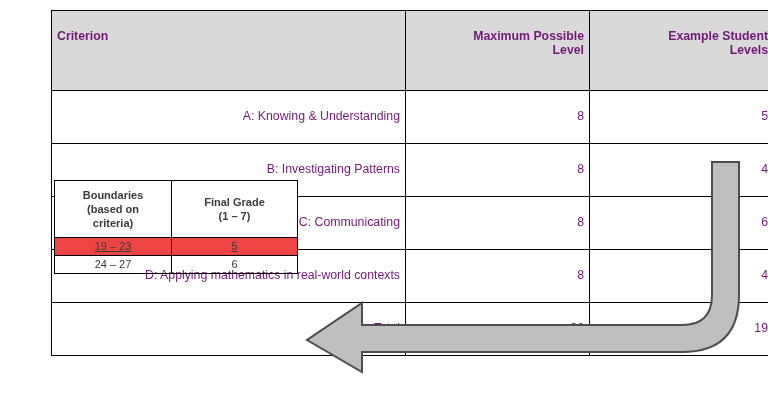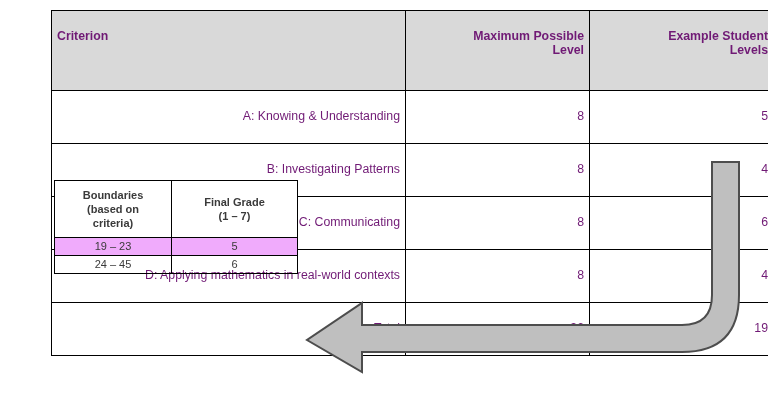--- a/index.html
+++ b/index.html
@@ -74,21 +74,21 @@
   }
   #boundaries-table thead th {
     font-weight: bold;
     height: 54px;
     vertical-align: middle;
     background: #ffffff;
   }
   #boundaries-table .col-bounds { width: 110px; }
   #boundaries-table .col-grade  { width: 119px; }
   #boundaries-table tbody td { height: 15px; font-weight: normal; }
-  #boundaries-table tr.highlight td { background: #f0abfc; }
+  #boundaries-table tr.highlight td { background: #ef4444; text-decoration: underline; }
 
   
   #flow-arrow {
     position: absolute;
     left: 295px;
     top: 155px;
     width: 455px;
     height: 230px;
     pointer-events: none;
   }
@@ -156,21 +156,21 @@
           <span>(1 – 7)</span>
         </th>
       </tr>
     </thead>
     <tbody>
       <tr class="highlight">
         <td>19 – 23</td>
         <td>5</td>
       </tr>
       <tr>
-        <td>24 – 45</td>
+        <td>24 – 27</td>
         <td>6</td>
       </tr>
     </tbody>
   </table>
 
   <svg id="flow-arrow" viewBox="0 0 455 230">
     <path d="M 419 7
              L 444 7
              L 444 140
              Q 444 197 387 197

